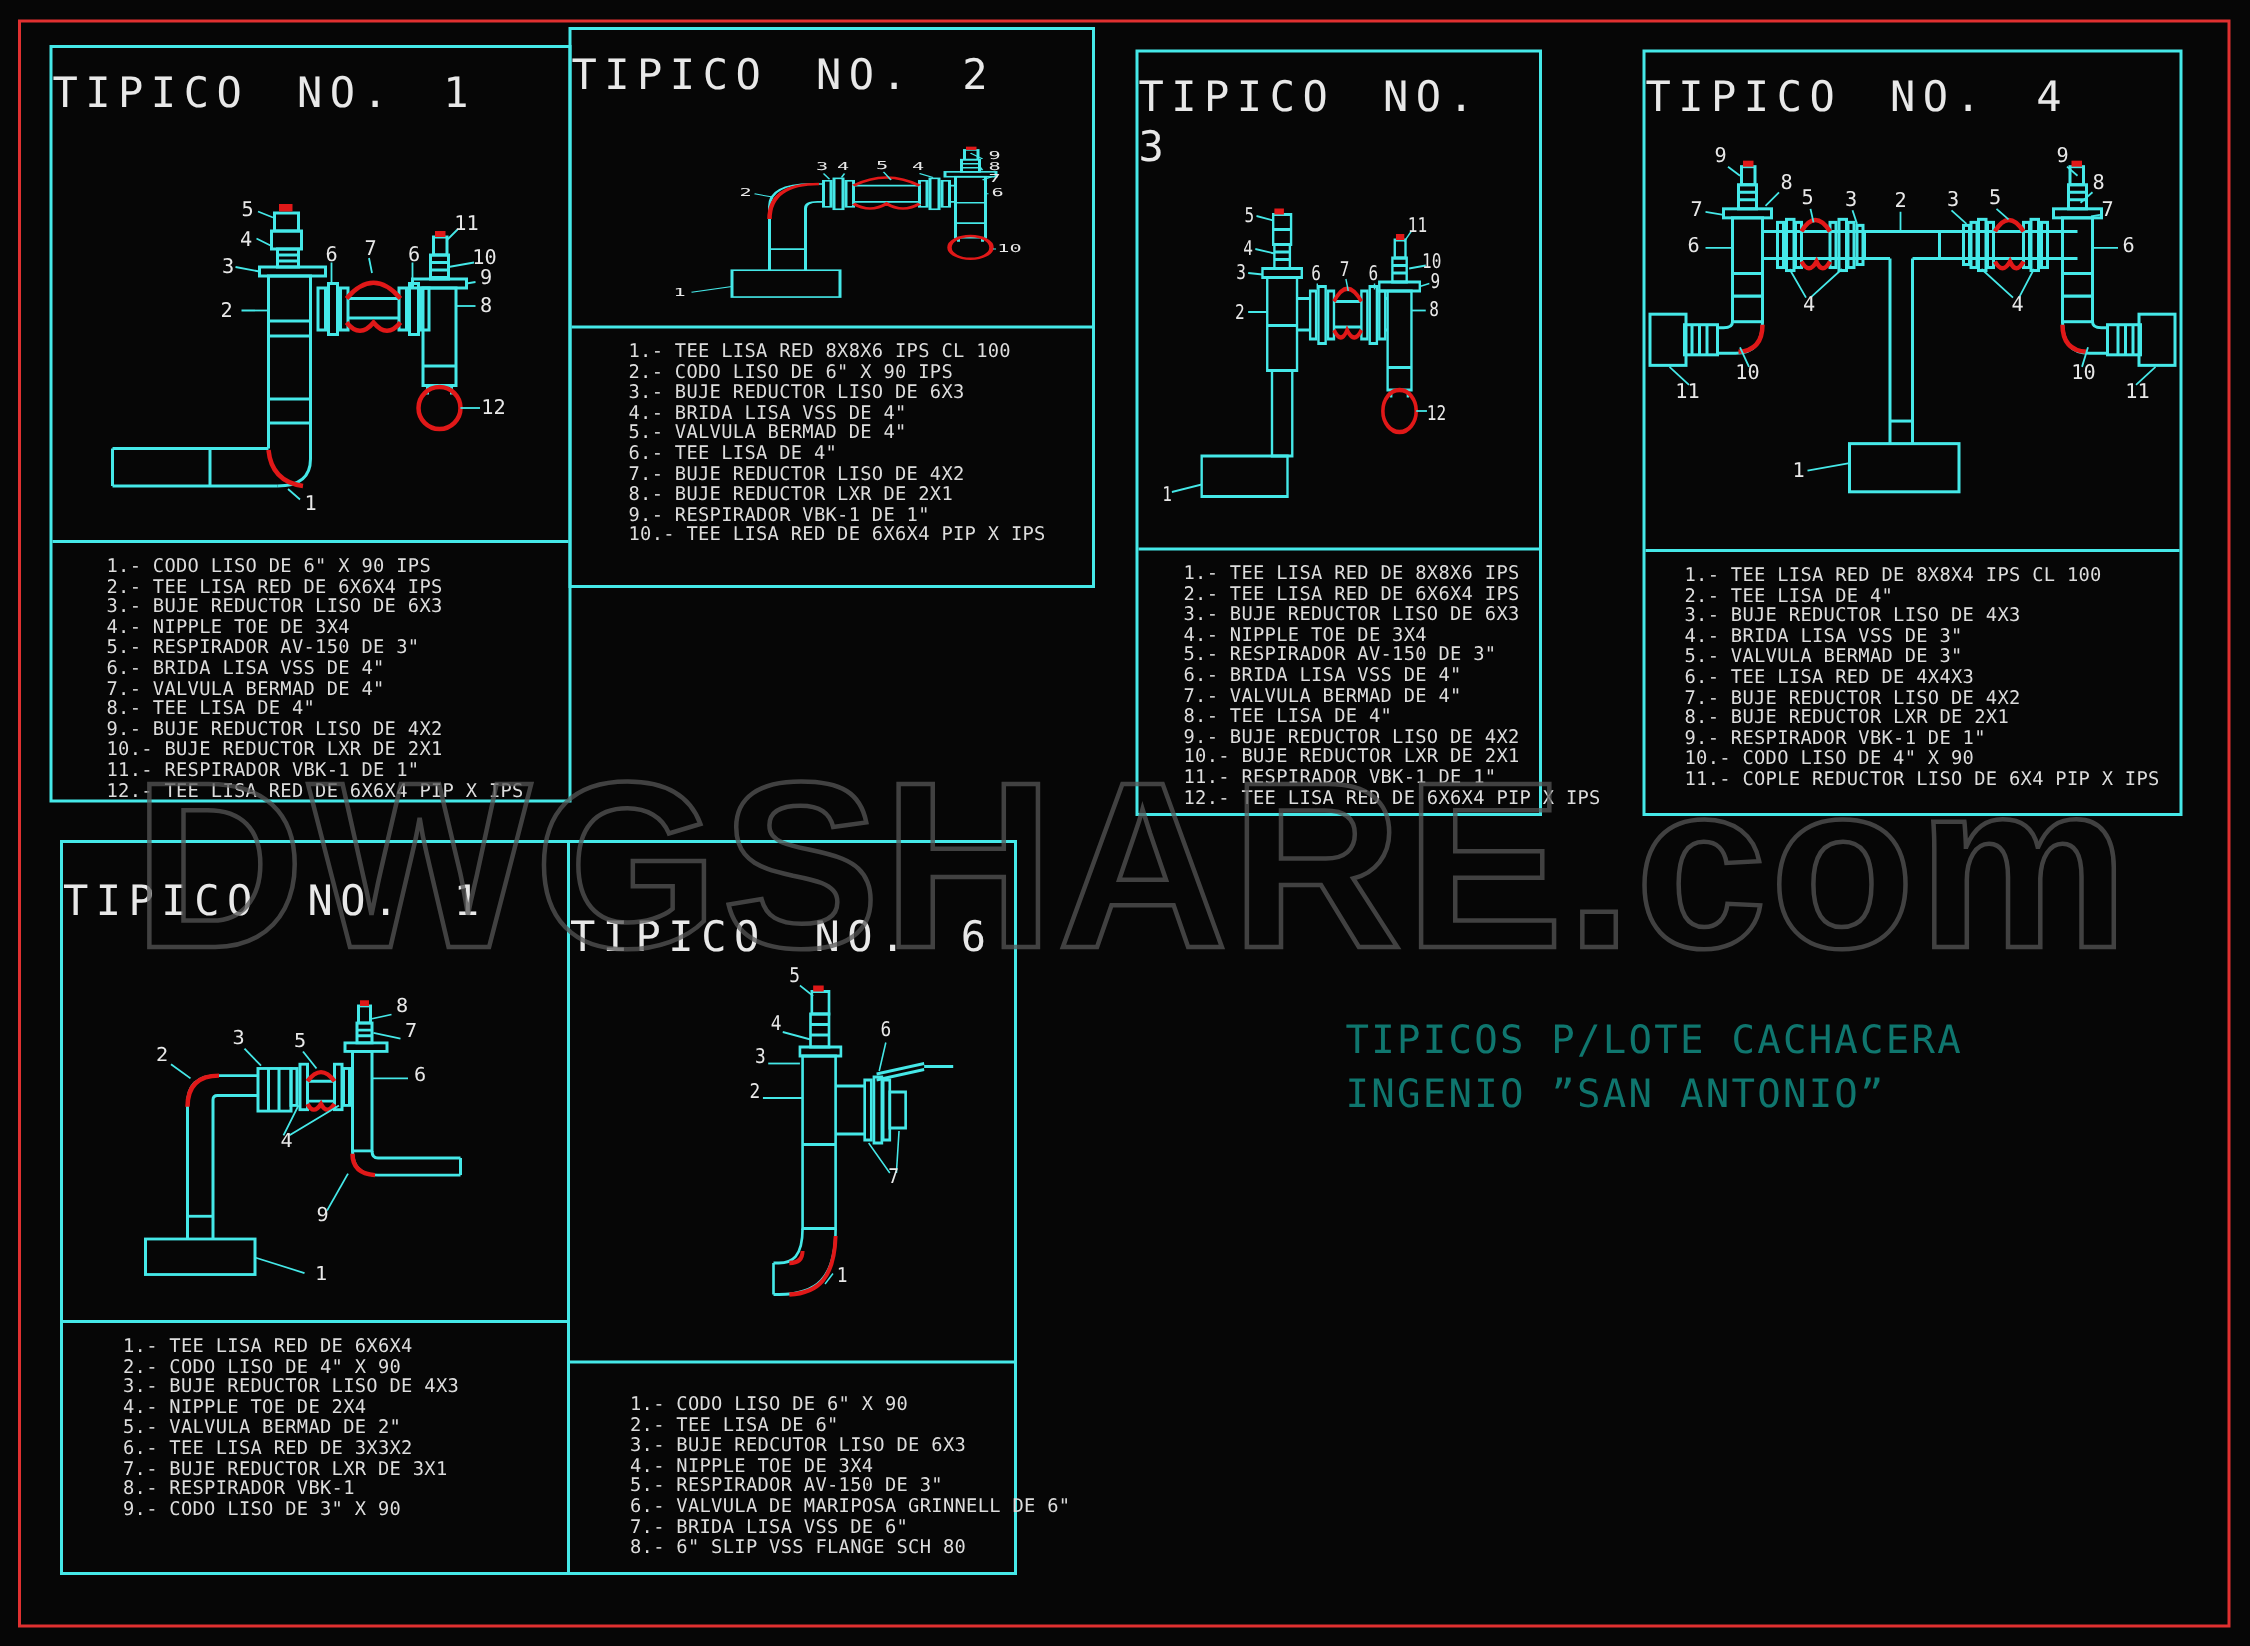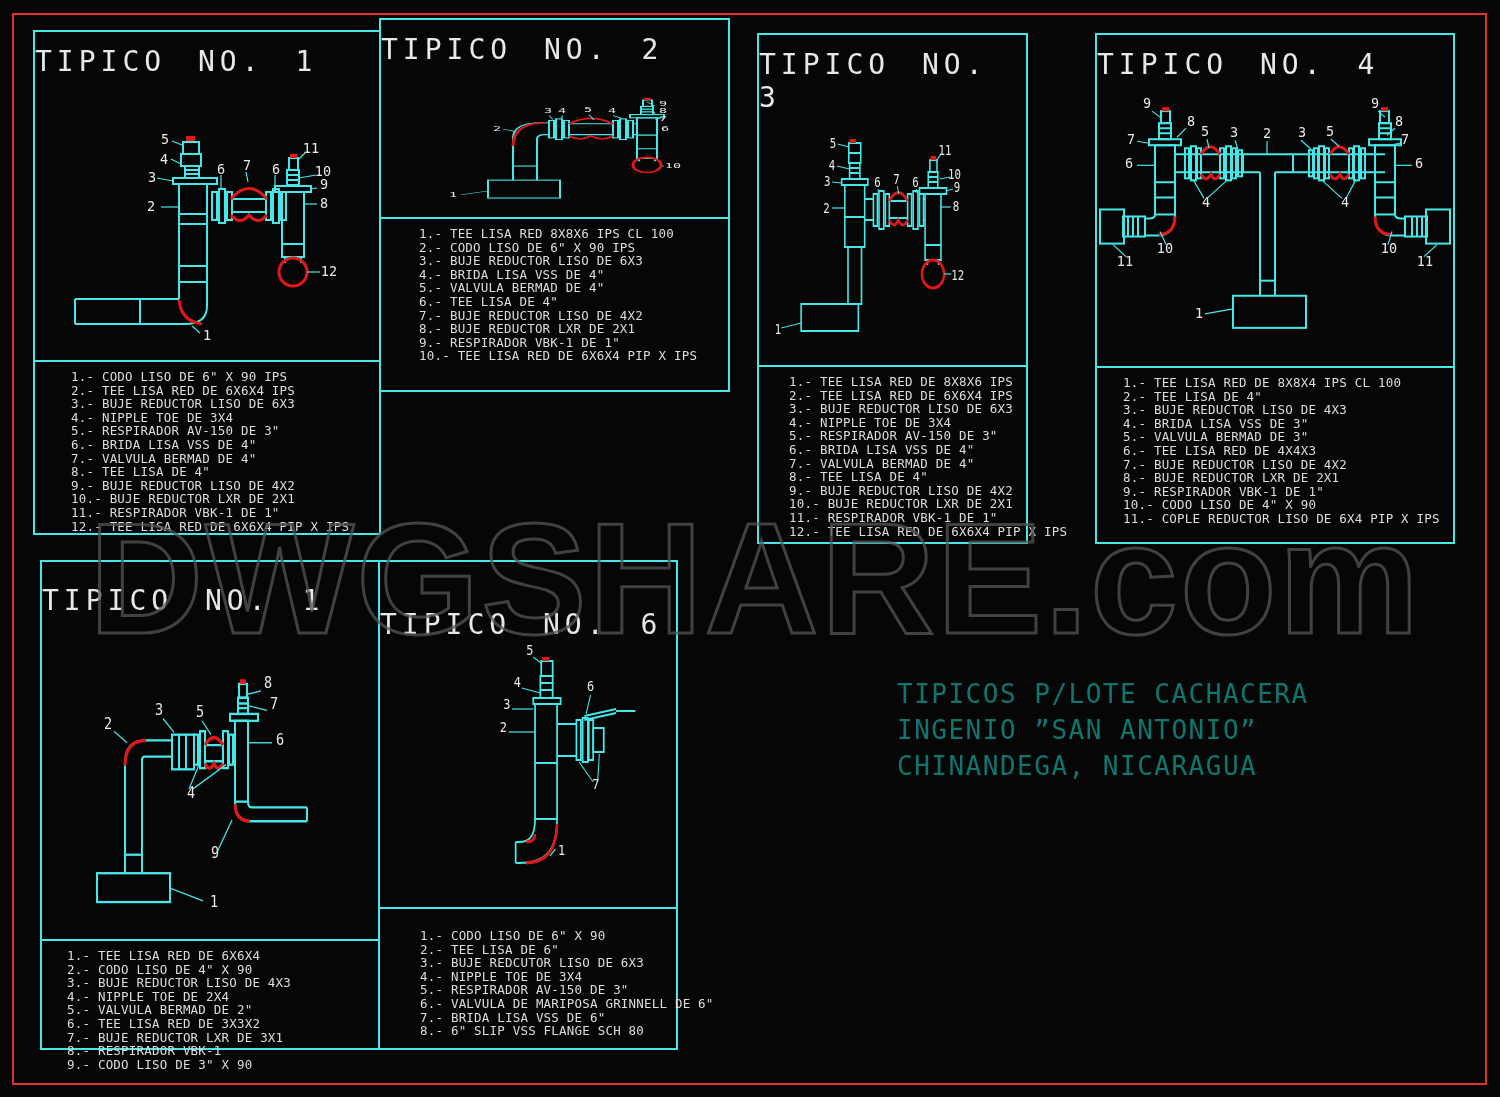--- a/index.html
+++ b/index.html
@@ -28,21 +28,21 @@
   #p5 .ptitle{height:48px;padding-top:22px;}
   #p6 .ptitle{height:74px;padding-top:46px;}
   .pdraw{flex:1 1 auto;position:relative;}
   .pdraw svg{position:absolute;left:0;top:0;width:100%;height:100%;}
   .plist{flex:0 0 auto;border-top:2px solid var(--cy);color:#DDDDDD;font-size:12.5px;
          line-height:13.6px;white-space:pre;padding-top:8px;letter-spacing:.2px;}
   #p1 .plist{height:173px;padding-left:36px;}
   #p2 .plist{height:173px;padding-left:38px;}
   #p3 .plist{height:177px;padding-left:30px;}
   #p4 .plist{height:176px;padding-left:26px;}
-  #p5 .plist{height:109px;padding-left:25px;}
+  #p5 .plist{height:168px;padding-left:40px;}
   #p6 .plist{height:141px;padding-left:40px;padding-top:20px;}
   .titleblock{position:absolute;left:897px;top:676px;color:#0f766e;font-size:26px;line-height:36px;
               letter-spacing:1.5px;white-space:nowrap;z-index:3;}
   
   .cy *{stroke:var(--cy);fill:none;stroke-width:2;}
   .rd *{stroke:var(--rd);fill:none;stroke-width:3;}
   .rdf{fill:var(--rd);stroke:none;}
   .ld *{stroke:var(--cy);fill:none;stroke-width:1.2;}
   text.callout{fill:var(--tx);font-family:"DejaVu Sans Mono",monospace;font-size:13.5px;
                text-anchor:middle;stroke:none;}
@@ -479,17 +479,16 @@
             <text x="206" y="219" class="callout">1</text>
           </g>
       </svg>
     </div>
     <div class="plist"><div class="li">1.- CODO LISO DE 6" X 90</div><div class="li">2.- TEE LISA DE 6"</div><div class="li">3.- BUJE REDCUTOR LISO DE 6X3</div><div class="li">4.- NIPPLE TOE DE 3X4</div><div class="li">5.- RESPIRADOR AV-150 DE 3"</div><div class="li">6.- VALVULA DE MARIPOSA GRINNELL DE 6"</div><div class="li">7.- BRIDA LISA VSS DE 6"</div><div class="li">8.- 6" SLIP VSS FLANGE SCH 80</div></div>
   </section>
 
   <div class="titleblock">
     <div>TIPICOS P/LOTE CACHACERA</div>
     <div>INGENIO ”SAN ANTONIO”</div>
-    <div>CHINANDEGA, NICARAGUA</div>
   </div>
 
   <div class="watermark">DWGSHARE.com</div>
 </div>
 
 </body></html>

